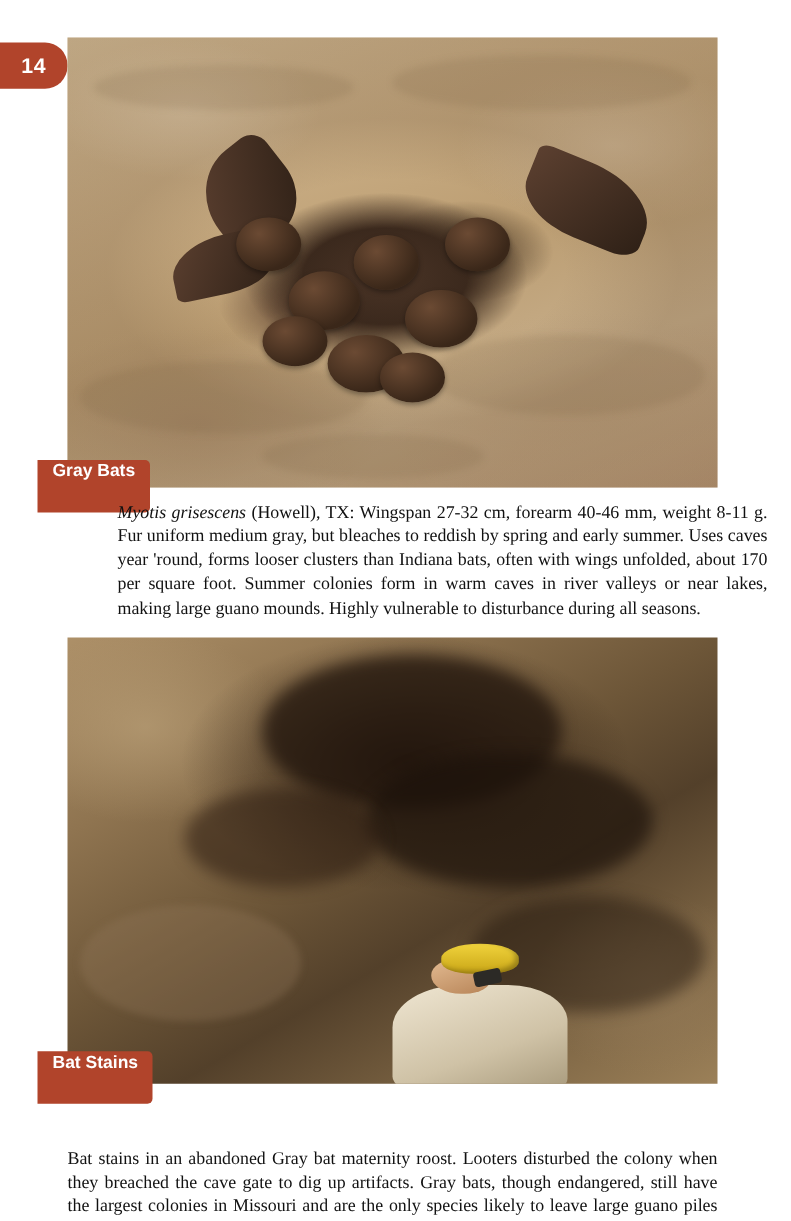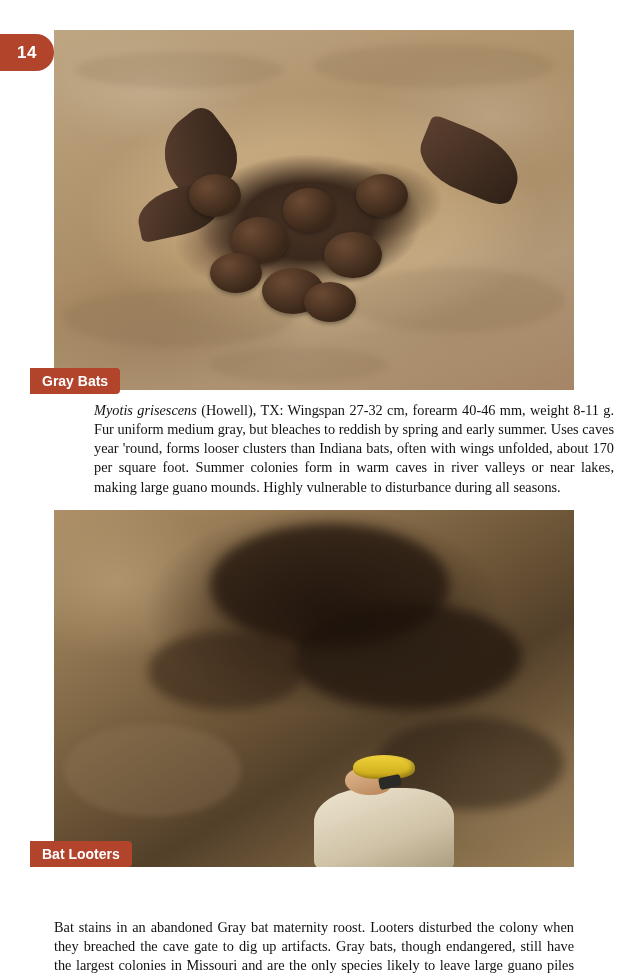--- a/index.html
+++ b/index.html
@@ -164,22 +164,21 @@
   .caption-tab {
     position: absolute;
     left: 30px;
     height: 26px;
     background: #b1442b;
     color: #ffffff;
     font-family: "Liberation Sans", sans-serif;
     font-weight: bold;
     font-size: 14px;
     display: flex;
-    align-items: center;
-    padding: 0 12px 0 12px;
+    padding: 0 12px 16px 12px;
     border-top-right-radius: 4px;
     border-bottom-right-radius: 4px;
   }
   .caption-tab.t1 { top: 368px; }
   .caption-tab.t2 { top: 841px; }
 
   
   .body-text {
     position: absolute;
     left: 54px;
@@ -247,20 +246,20 @@
         <div class="caver-body"></div>
         <div class="caver-head"></div>
         <div class="caver-helmet"></div>
         <div class="caver-strap"></div>
       </div>
     </div>
 
   </div>
 
   <div class="caption-tab t2">
-    <span>Bat Looters</span>
+    <span>Bat Stains</span>
   </div>
 
   <div class="body-text b2">
     <span>Bat stains in an abandoned Gray bat maternity roost. Looters disturbed the colony when they breached the cave gate to dig up artifacts. Gray bats, though endangered, still have the largest colonies in Missouri and are the only species likely to leave large guano piles and extensive ceiling stains.</span>
   </div>
 
 </div>
 
 </body></html>

